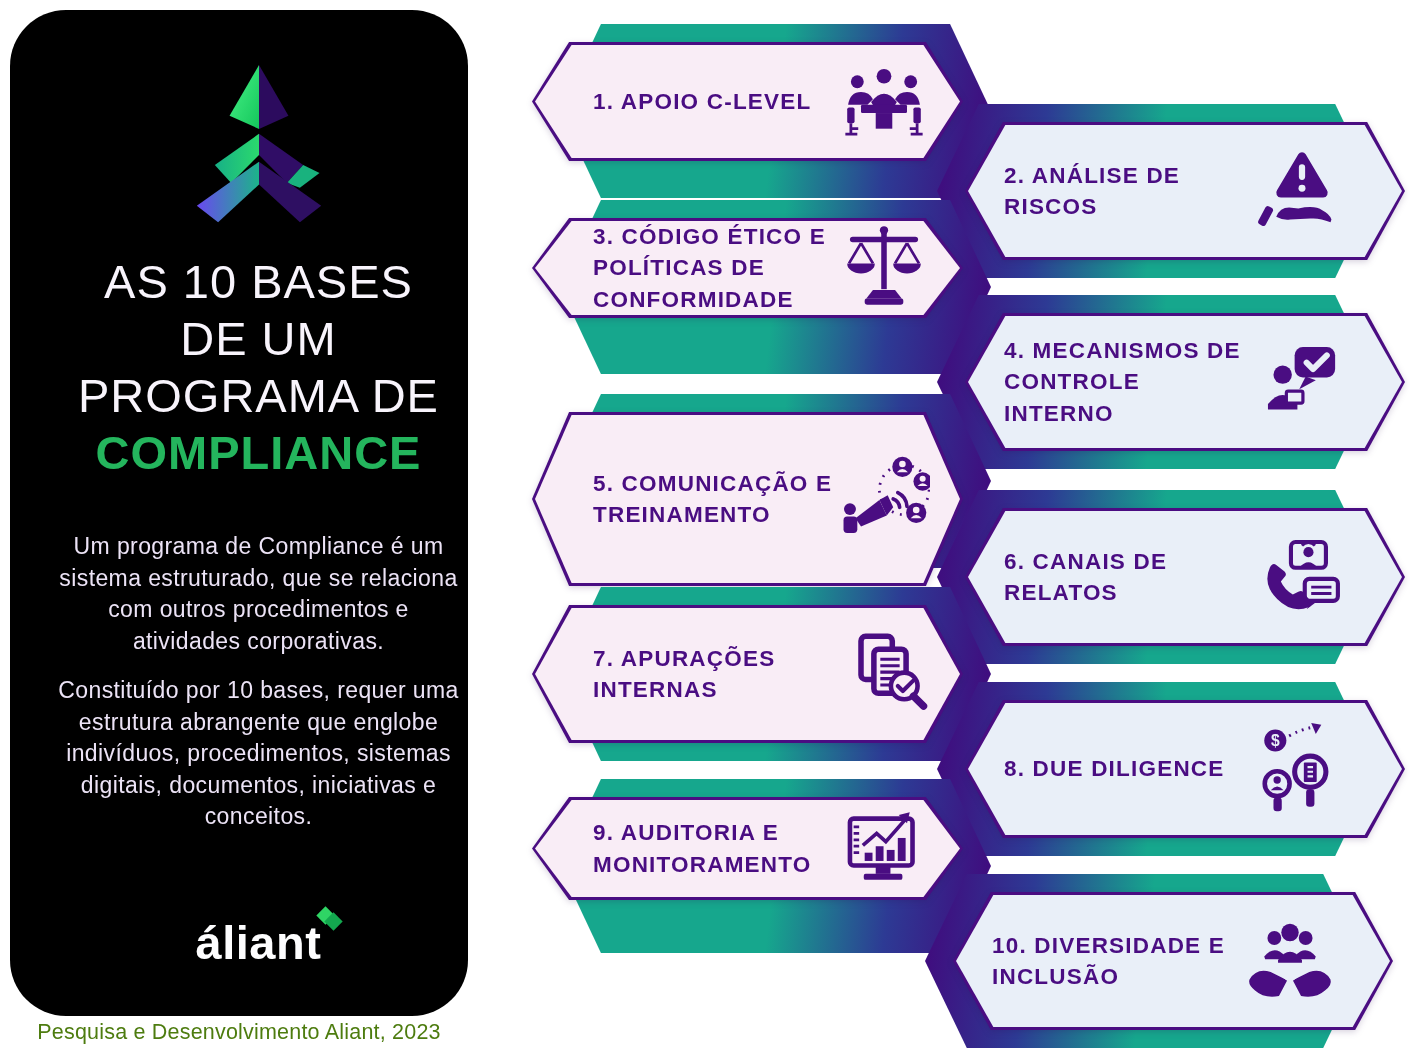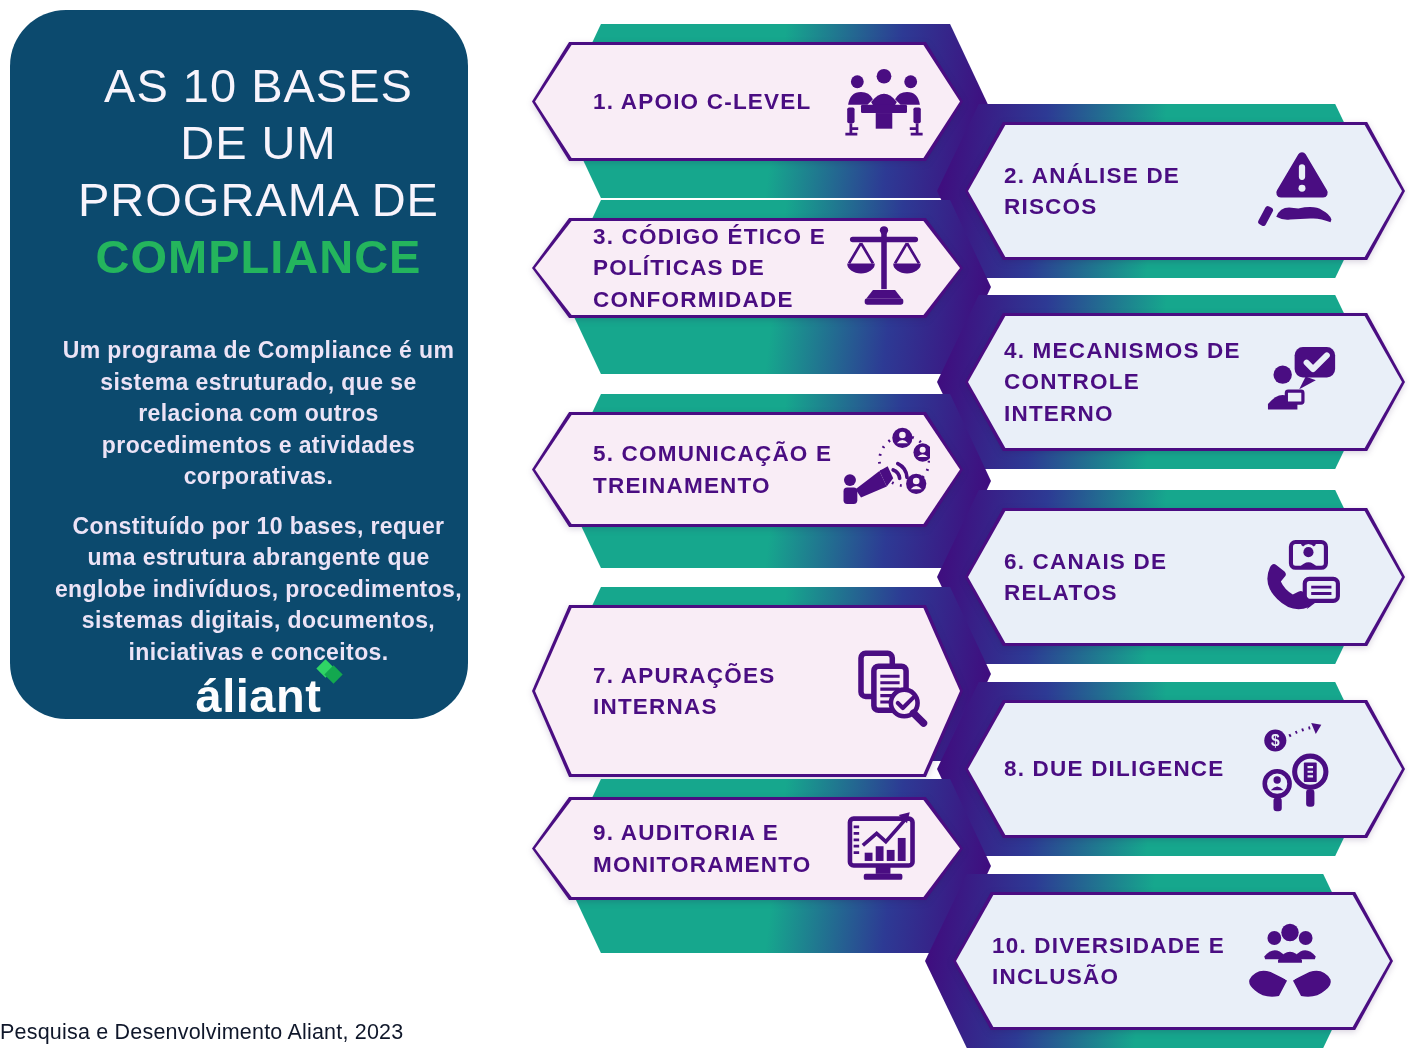--- a/index.html
+++ b/index.html
@@ -1,44 +1,44 @@
 <!DOCTYPE html>
 <html><head>
 <meta charset="utf-8">
 <style>
   * { margin:0; padding:0; box-sizing:border-box; }
   html,body { background:#ffffff; font-family:"Liberation Sans", sans-serif; }
   #canvas { position:relative; width:1410px; height:1053px; background:#ffffff; overflow:hidden; }
 
   
   .panel {
-    position:absolute; left:10px; top:10px; width:458px; height:709px;
-    background:#0c4a6e; border-radius:56px;
+    position:absolute; left:10px; top:10px; width:458px; height:1006px;
+    background:#000000; border-radius:56px;
     display:flex; flex-direction:column; align-items:center;padding-left:39px;
   }
   .pyramid { margin-top:34px; width:180px; height:196px; }
   .main-title {
     margin-top:14px; text-align:center; color:#f8f4fc;
     font-size:47px; line-height:1.21; font-weight:500; letter-spacing:1px;
   }
   .main-title .accent { color:#24b55d; font-weight:600; }
   .panel p {
     margin-top:50px; width:408px; text-align:center;
-    color:#ece3f6; font-size:23px; line-height:1.37; font-weight:700; letter-spacing:.4px;
+    color:#ece3f6; font-size:23px; line-height:1.37; font-weight:400; letter-spacing:.4px;
   }
   .panel p.second { margin-top:18px; }
   .brand { margin-top:auto; margin-bottom:46px; position:relative; }
   .brand-text { color:#fdfdfe; font-size:47px; font-weight:700; letter-spacing:.5px; }
   .brand-mark { position:absolute; right:-26px; top:-8px; width:30px; height:26px; }
   .mark-d { position:absolute; width:13px; height:13px; }
   .mark-d.d1 { left:2px; top:2px; background:#2fd565; transform:rotate(45deg); }
   .mark-d.d2 { left:10px; top:8px; background:#13a84f; transform:rotate(45deg); }
   .caption {
-    position:absolute; left:0px; top:1020px; width:478px; 
-    color:#0f172a; font-size:21.5px; font-weight:500; letter-spacing:.2px;
+    position:absolute; left:0px; top:1020px; width:478px; text-align:center;
+    color:#4d7c0f; font-size:21.5px; font-weight:500; letter-spacing:.2px;
   }
 
   
   .badge { position:absolute; }
   .badge .shadow-hex {
     position:absolute; top:-18px; height:174px; width:100%;
     clip-path:polygon(0% 50%, 9.5% 0%, 90.5% 0%, 100% 50%, 90.5% 100%, 9.5% 100%);
   }
   .badge.left .shadow-hex { left:28px; background:linear-gradient(97deg,#16a78d 0%,#16a78d 50%,#2d3a94 76%,#3f0e7f 97%); }
   .badge.right .shadow-hex { left:-28px; background:linear-gradient(277deg,#16a78d 0%,#16a78d 50%,#2d3a94 76%,#3f0e7f 97%); }
@@ -314,21 +314,21 @@
           <span class="badge-label">4. MECANISMOS DE CONTROLE INTERNO</span>
           <span class="icon-box">
             <svg>
                   <use href="#sym-internal-control-icon"></use>
                 </svg>
           </span>
         </div>
       </div>
     </div>
   </div>
-      <div class="badge left" style="top: 412px; left: 532px; width: 431px; height: 115px;">
+      <div class="badge left" style="top: 412px; left: 532px; width: 431px; height: 174px;">
     <div class="shadow-hex"></div>
     <div class="front-wrap">
       <div class="front-hex">
         <div class="front-fill">
           <span class="badge-label">5. COMUNICAÇÃO E TREINAMENTO</span>
           <span class="icon-box">
             <svg>
                   <use href="#sym-communication-megaphone-icon"></use>
                 </svg>
           </span>
@@ -344,21 +344,21 @@
           <span class="badge-label">6. CANAIS DE RELATOS</span>
           <span class="icon-box">
             <svg>
                   <use href="#sym-report-channel-icon"></use>
                 </svg>
           </span>
         </div>
       </div>
     </div>
   </div>
-      <div class="badge left" style="top: 605px; left: 532px; width: 431px; height: 172px;">
+      <div class="badge left" style="top: 605px; left: 532px; width: 431px; height: 138px;">
     <div class="shadow-hex"></div>
     <div class="front-wrap">
       <div class="front-hex">
         <div class="front-fill">
           <span class="badge-label">7. APURAÇÕES INTERNAS</span>
           <span class="icon-box">
             <svg>
                   <use href="#sym-document-search-icon"></use>
                 </svg>
           </span>

